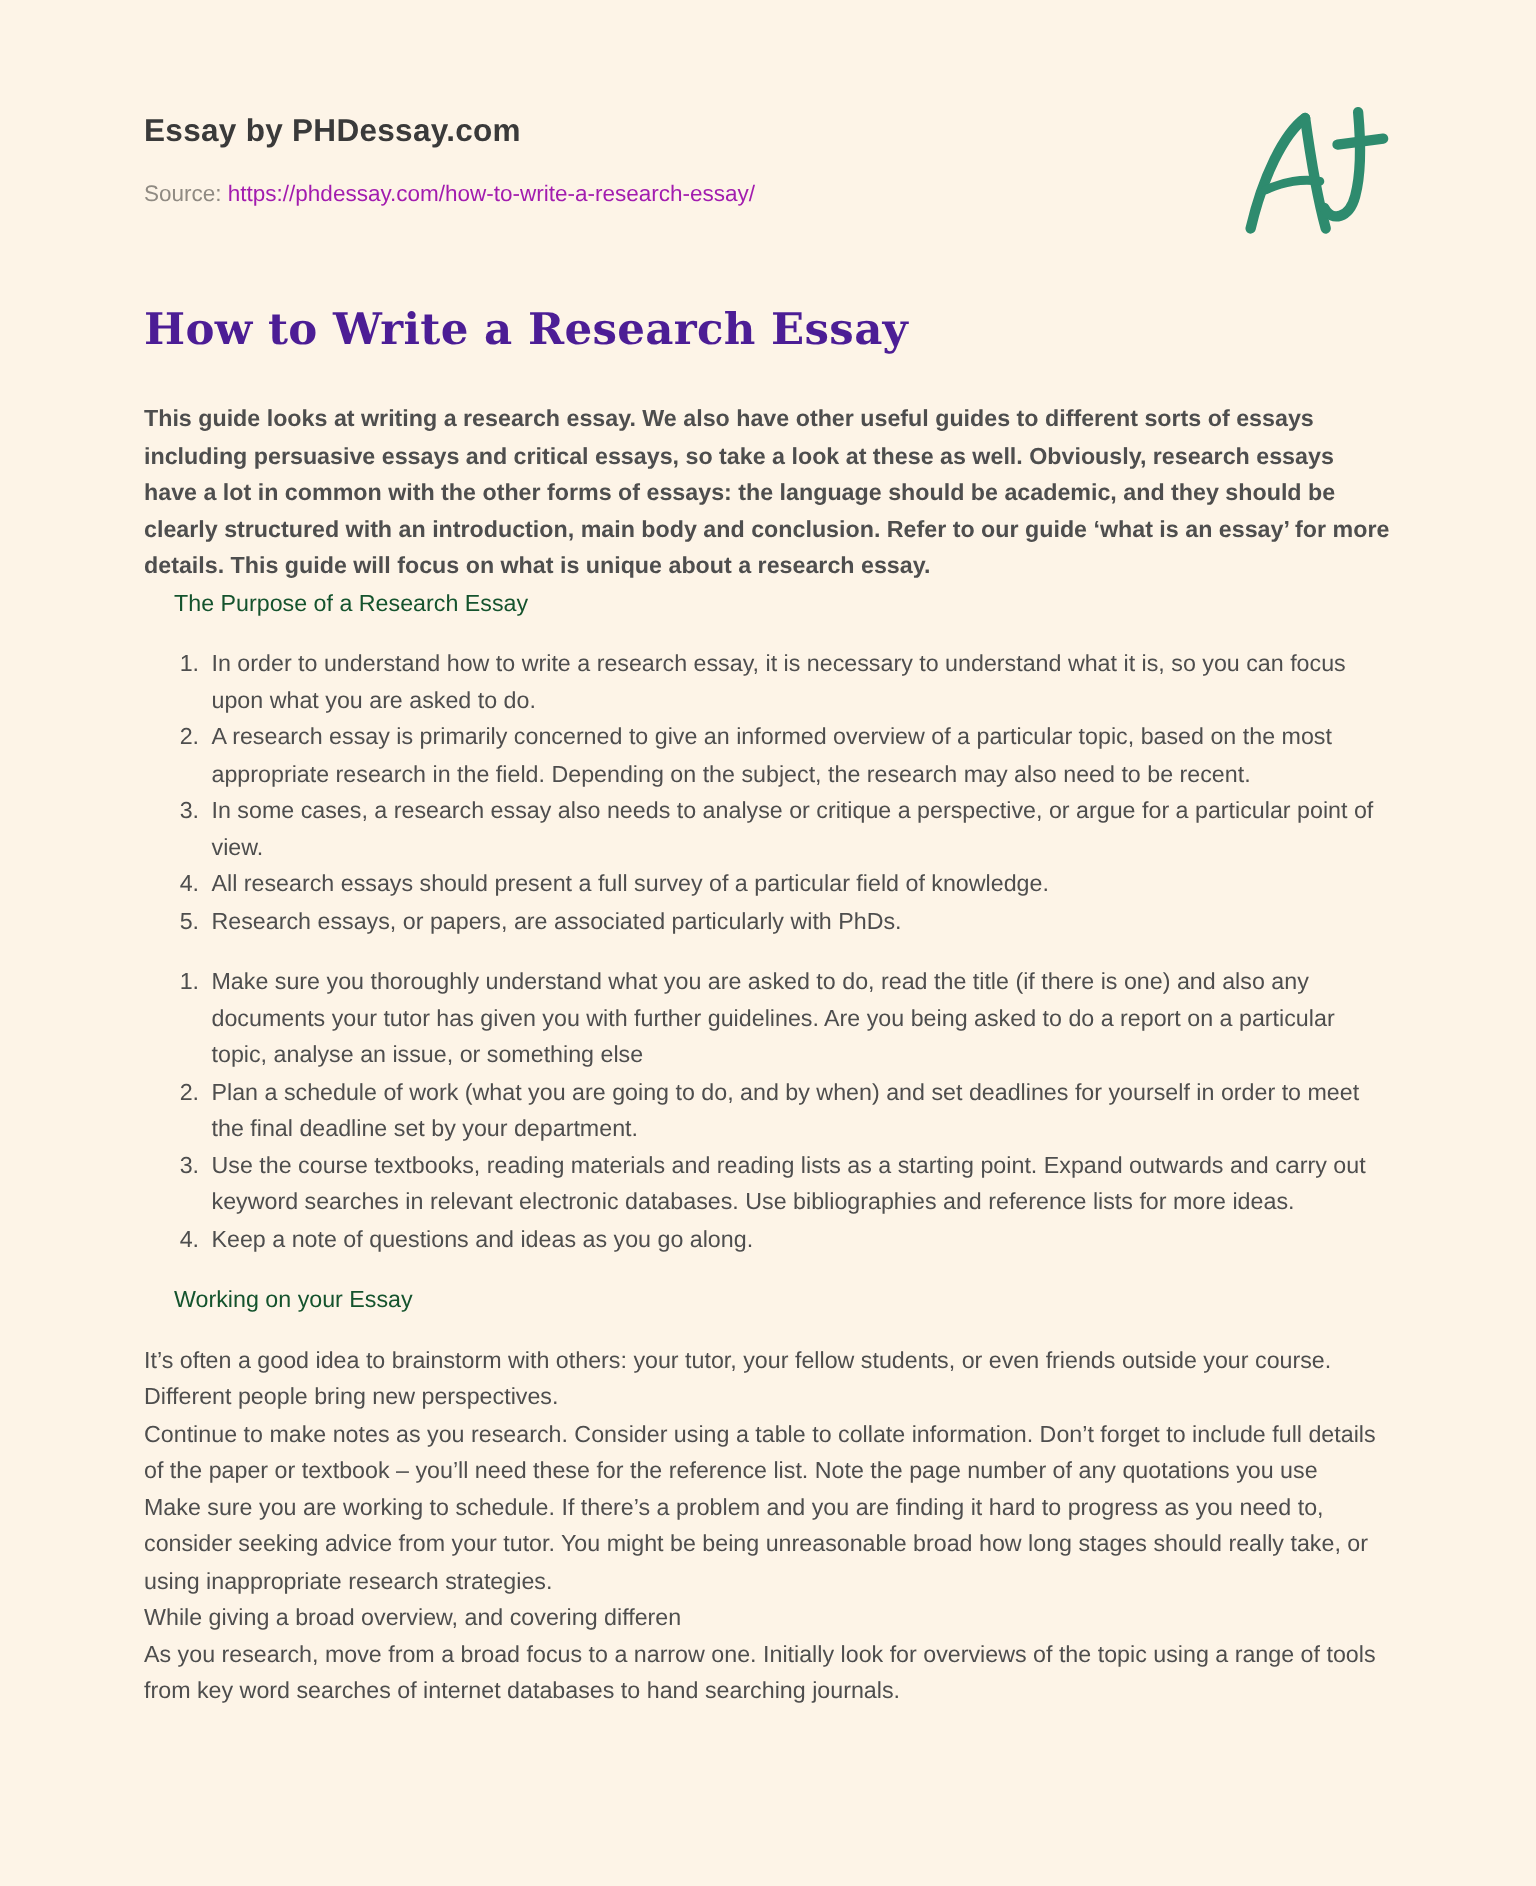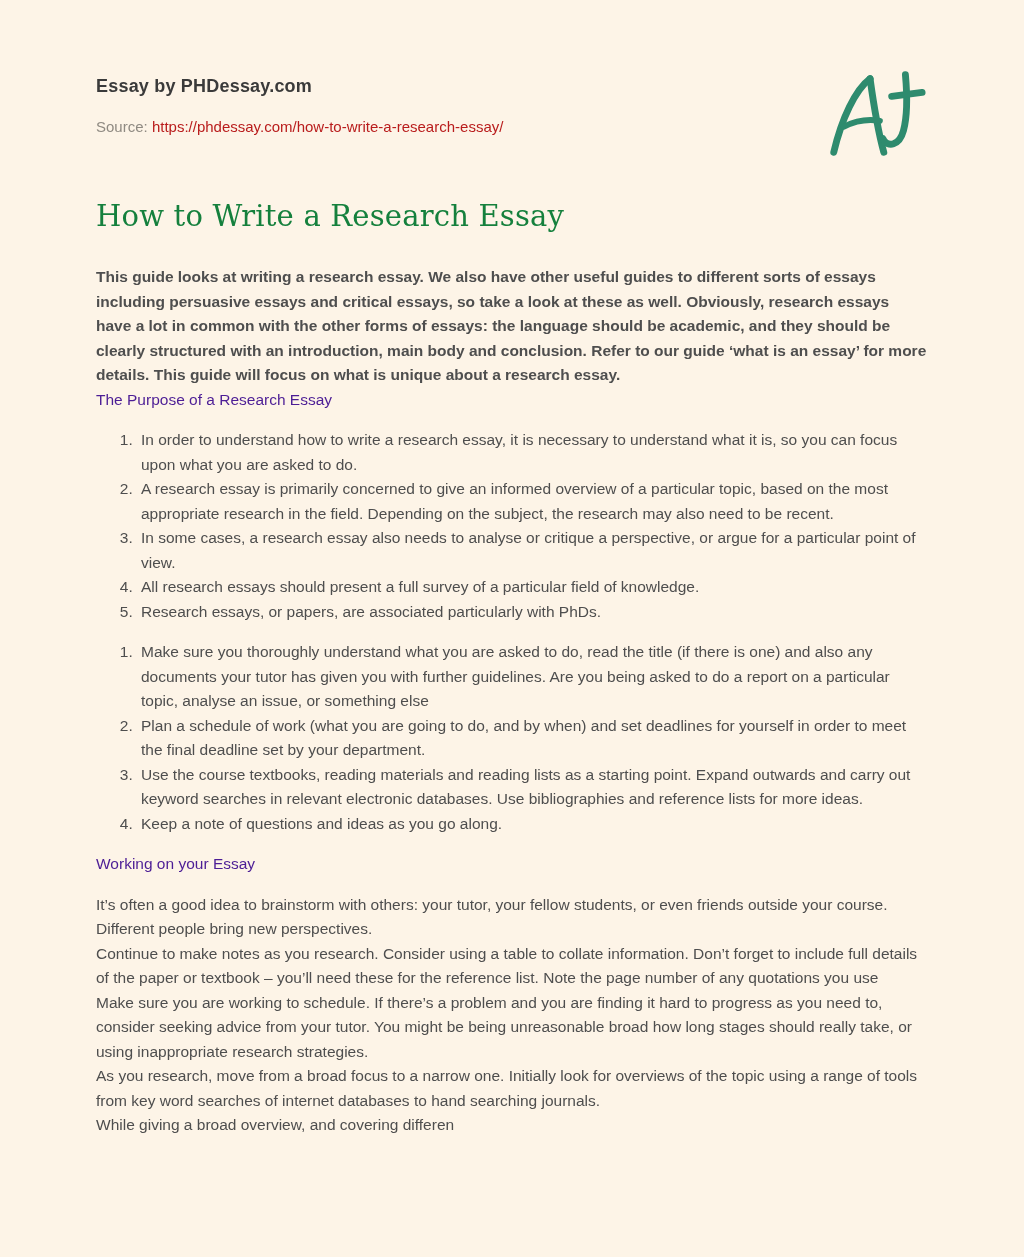--- a/index.html
+++ b/index.html
@@ -11,57 +11,58 @@
     height: 1257px;
     background: #fdf4e7;
     padding: 76px 96px 0 96px;
     overflow: hidden;
     position: relative;
     margin: 0 auto;
   }
 
   .doc-header { position: relative; margin-bottom: 64px; }
   .doc-header-title {
-    font-size: 18px;
+    font-size: 21px;
     font-weight: 700;
     color: #3a3a3a;
     letter-spacing: 0.2px;
   }
   .source-line {
     margin-top: 21px;
     font-size: 15px;
     color: #8f8a82;
   }
   .source-link {
-    color: #b91c1c;
+    color: #a21caf;
     text-decoration: none;
   }
   .logo {
     position: absolute;
     top: -10px;
     right: 0;
     width: 108px;
     height: 98px;
   }
 
   .essay-title {
     font-family: "DejaVu Serif", serif;
     font-size: 29px;
-    font-weight: 400;
-    color: #15803d;
+    font-weight: 700;
+    color: #4c1d95;
     margin-bottom: 32px;
     letter-spacing: 0.2px;
   }
 
   .body-text { font-size: 15.5px; line-height: 24.5px; color: #4e4e4e; }
 
   .block { margin-bottom: 16px; font-weight: bold; }
   .section-heading {
-    color: #4c1d95;
+    color: #14532d;
     margin-bottom: 16px;
+    margin-left: 20px;
   }
   ol.num-list {
     margin: 0 0 16px 0;
     padding-left: 41px;
   }
   ol.num-list li { padding-left: 4px; }
 
   .para { margin: 0; }
 </style>
 </head>
@@ -104,18 +105,18 @@
       <li>Make sure you thoroughly understand what you are asked to do, read the title (if there is one) and also any documents your tutor has given you with further guidelines. Are you being asked to do a report on a particular topic, analyse an issue, or something else</li>
       <li>Plan a schedule of work (what you are going to do, and by when) and set deadlines for yourself in order to meet the final deadline set by your department.</li>
       <li>Use the course textbooks, reading materials and reading lists as a starting point. Expand outwards and carry out keyword searches in relevant electronic databases. Use bibliographies and reference lists for more ideas.</li>
       <li>Keep a note of questions and ideas as you go along.</li>
     </ol>
 
     <p class="section-heading">Working on your Essay</p>
     <p class="para">It’s often a good idea to brainstorm with others: your tutor, your fellow students, or even friends outside your course. Different people bring new perspectives.</p>
     <p class="para">Continue to make notes as you research. Consider using a table to collate information. Don’t forget to include full details of the paper or textbook – you’ll need these for the reference list. Note the page number of any quotations you use</p>
     <p class="para">Make sure you are working to schedule. If there’s a problem and you are finding it hard to progress as you need to, consider seeking advice from your tutor. You might be being unreasonable broad how long stages should really take, or using inappropriate research strategies.</p>
+    <p class="para">While giving a broad overview, and covering differen</p>
     <p class="para">As you research, move from a broad focus to a narrow one. Initially look for overviews of the topic using a range of tools from key word searches of internet databases to hand searching journals.</p>
-    <p class="para">While giving a broad overview, and covering differen</p>
 
   </div>
 
 </div>
 
 </body></html>

